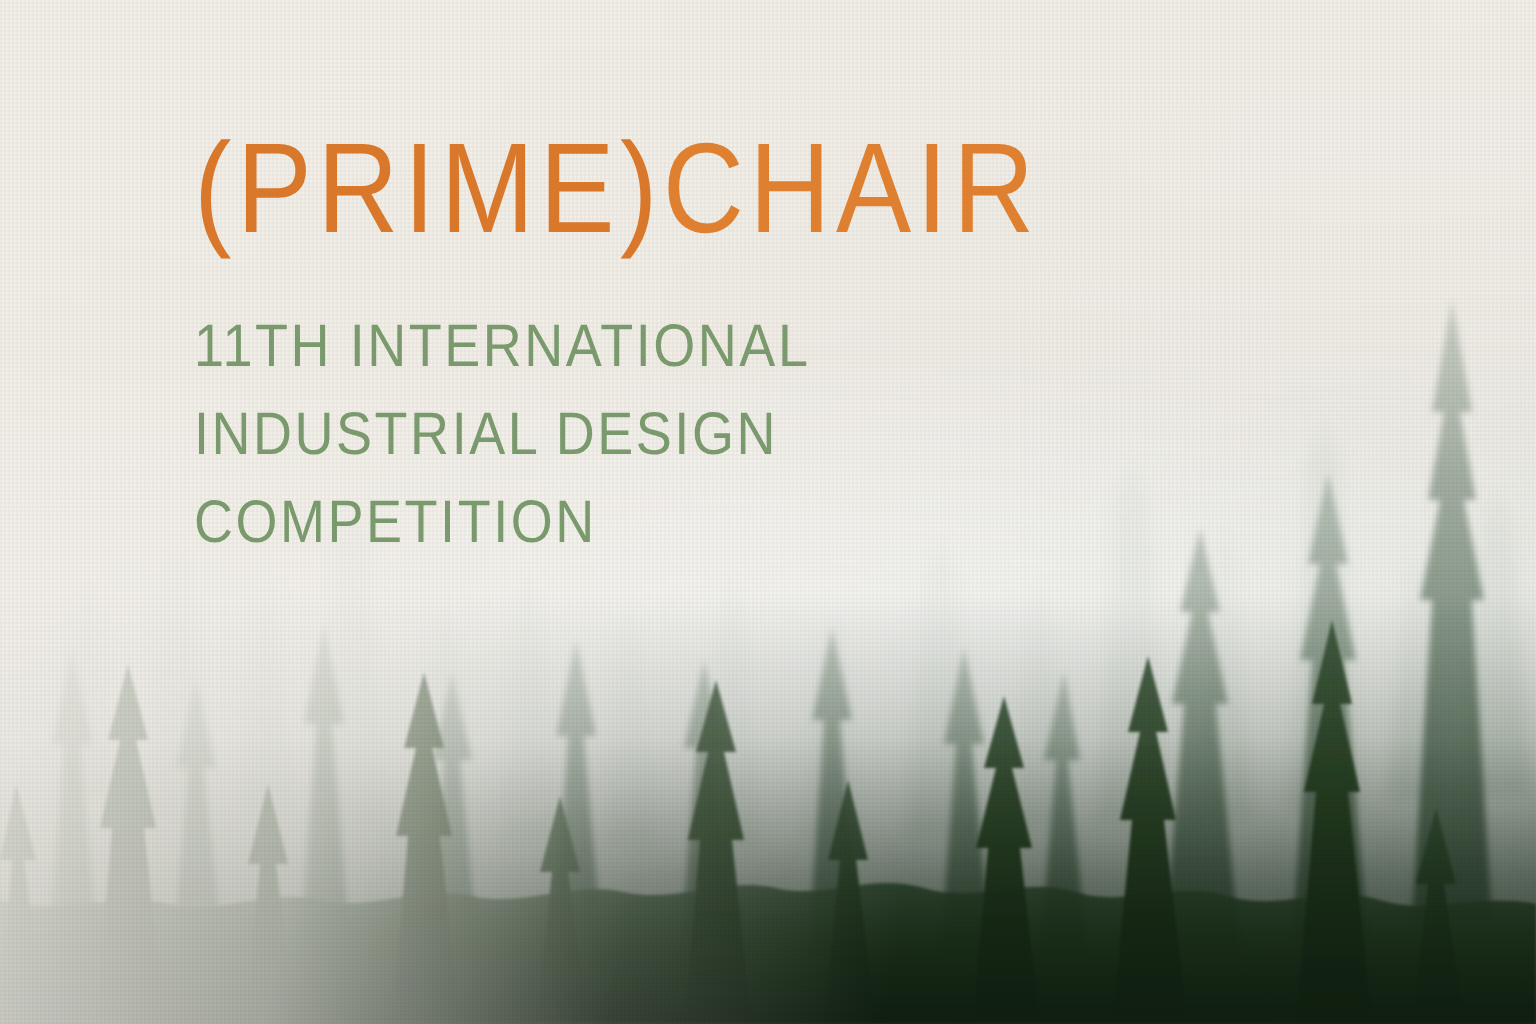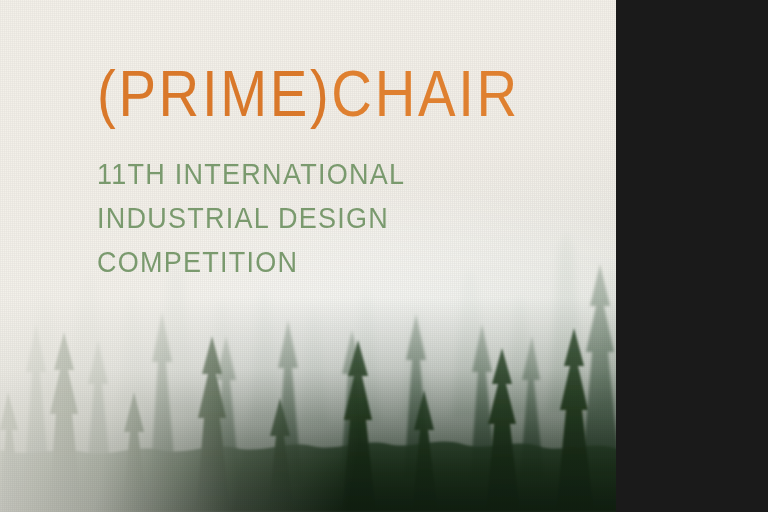--- a/index.html
+++ b/index.html
@@ -5,21 +5,21 @@
 <style>
   html, body {
     margin: 0;
     padding: 0;
     background: #1a1a1a;
   }
   * { box-sizing: border-box; }
 
   #poster {
     position: relative;
-    width: 616px;
+    width: 768px;
     height: 512px;
     overflow: hidden;
     background: #f0ece6;
     font-family: "Liberation Sans", sans-serif;
   }
 
   
   .layer {
     position: absolute;
     inset: 0;

